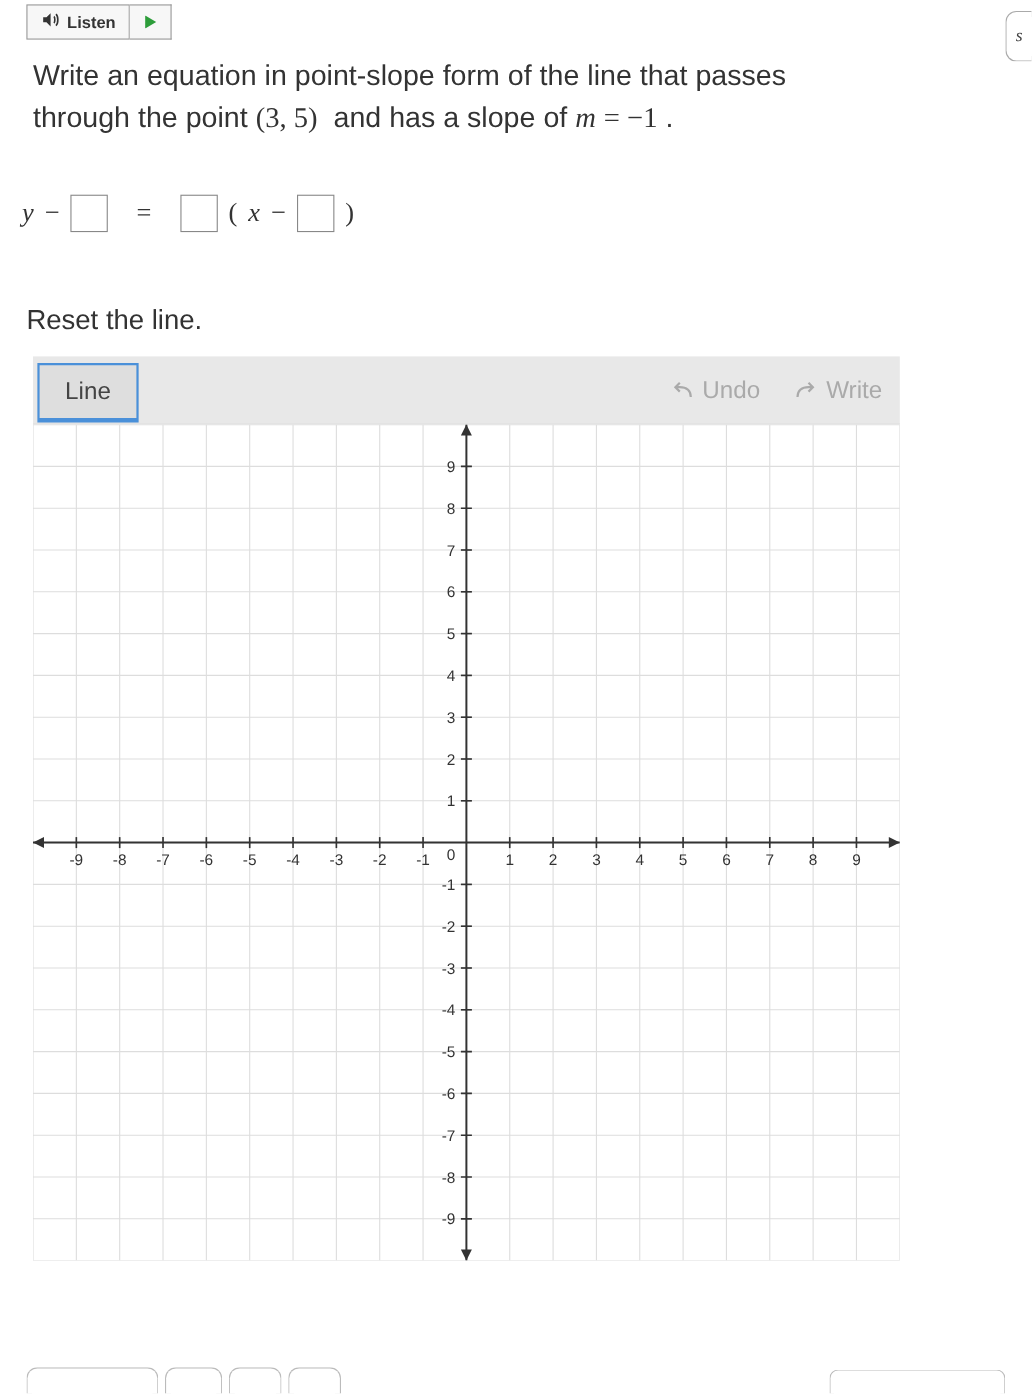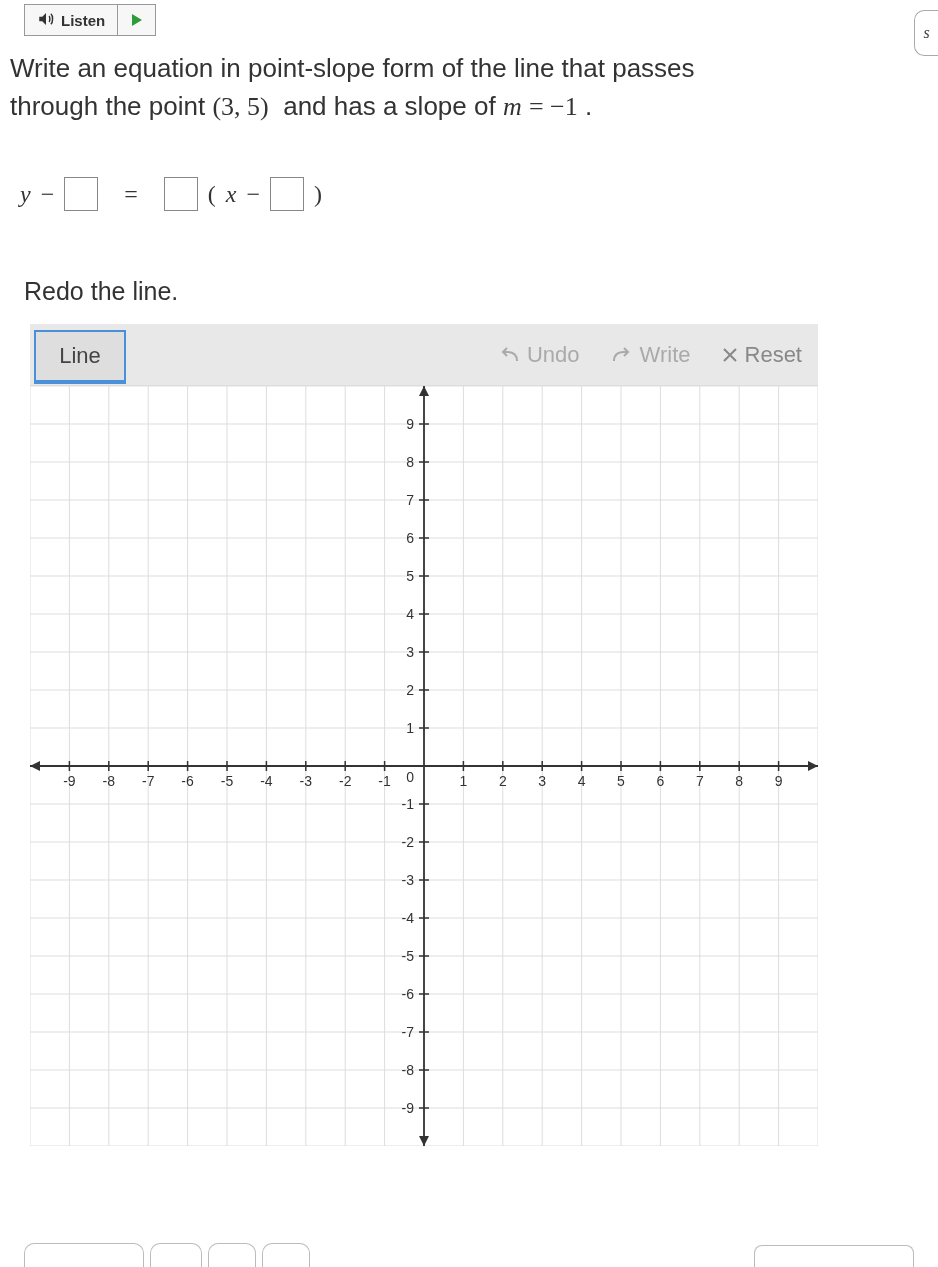--- a/index.html
+++ b/index.html
@@ -58,20 +58,21 @@
       justify-content: center;
       font-family: serif;
       font-style: italic;
       color: #444;
     }
     .question {
       padding: 14px 20px 0 10px;
       font-size: 26px;
       color: #333;
       line-height: 1.45;
+      margin-left: 20px;
     }
     .question .point { font-family: 'Times New Roman', serif; text-align: center; }
     .question .mvar { font-family: 'Times New Roman', serif; font-style: italic; }
     .eqn-row {
       padding: 52px 0 0 20px;
       font-size: 24px;
       font-family: 'Times New Roman', serif;
       font-style: italic;
       display: flex;
       align-items: center;
@@ -206,21 +207,21 @@
   <span class="up">−</span>
   <input class="blank" style="">
   &nbsp;<span class="up">=</span>&nbsp;
   <input class="blank" style="">
   <span class="up">(</span><span>x</span>
   <span class="up">−</span>
   <input class="blank" style="">
   <span class="up">)</span>
 </div>
 
-<div class="graph-label">Redo the line.</div>
+<div class="graph-label">Reset the line.</div>
 
 <div class="graph-tool">
   <div class="toolbar">
     <div class="tool-btn tool-line">
       <span>Line</span>
     </div>
     <div class="toolbar-spacer"></div>
     <div class="tool-btn tool-disabled">
       <span class="undo-icon">
         <svg width="20" height="16" viewBox="0 0 20 16">
@@ -229,28 +230,20 @@
       </span>
       <span>Undo</span>
     </div>
     <div class="tool-btn tool-disabled">
       <span class="redo-icon">
         <svg width="20" height="16" viewBox="0 0 20 16">
             <path fill="none" stroke="#aaa" stroke-width="2" d="M2 14c0-6 4-9 10-9h4M12 1l4 4-4 4"></path>
           </svg>
       </span>
       <span>Write</span>
-    </div>
-    <div class="tool-btn" style="color:#888">
-      <span class="reset-icon">
-        <svg width="14" height="14" viewBox="0 0 14 14">
-            <path stroke="#888" stroke-width="2" d="M1 1l12 12M13 1L1 13"></path>
-          </svg>
-      </span>
-      <span>Reset</span>
     </div>
   </div>
   <div class="graph-area">
     <svg id="grid-svg" viewBox="0 0 788 760">
         <line x1="0" y1="0" x2="0" y2="760" stroke="#ddd" stroke-width="1"></line>
         <line x1="39.400000000000006" y1="0" x2="39.400000000000006" y2="760" stroke="#ddd" stroke-width="1"></line>
         <line x1="78.80000000000001" y1="0" x2="78.80000000000001" y2="760" stroke="#ddd" stroke-width="1"></line>
         <line x1="118.19999999999999" y1="0" x2="118.19999999999999" y2="760" stroke="#ddd" stroke-width="1"></line>
         <line x1="157.60000000000002" y1="0" x2="157.60000000000002" y2="760" stroke="#ddd" stroke-width="1"></line>
         <line x1="197" y1="0" x2="197" y2="760" stroke="#ddd" stroke-width="1"></line>

